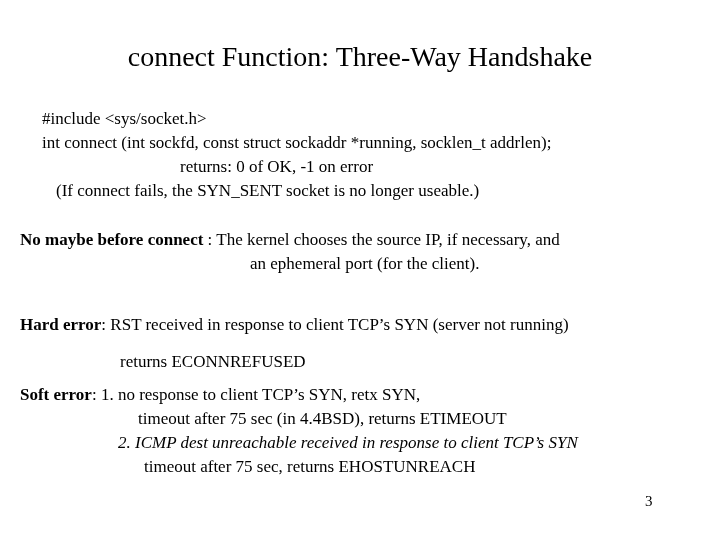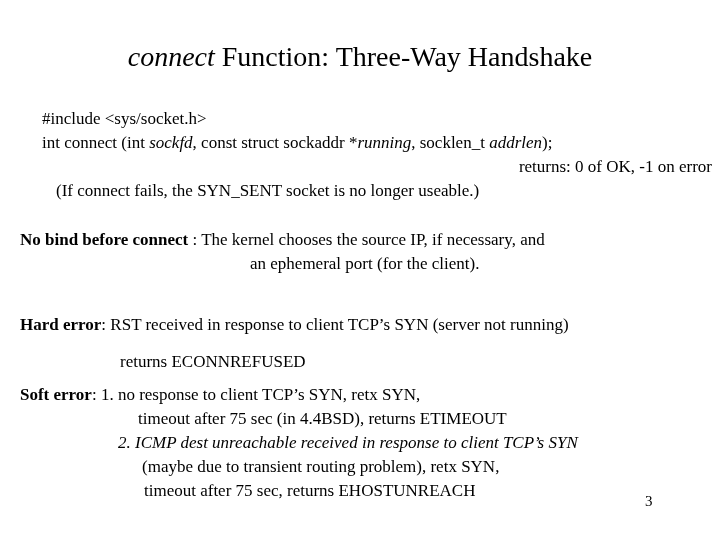--- a/index.html
+++ b/index.html
@@ -39,34 +39,34 @@
   .block {
     position: absolute;
     font-size: 17px;
     line-height: 24px;
     white-space: nowrap;
   }
   .line {
     white-space: nowrap;
   }
   b, .bold { font-weight: bold; }
-  i, .ital { font-style: italic; }
+  i, .ital { }
 
   
   #synopsis-block {
     top: 107px;
     left: 0;
     width: 720px;
   }
   #synopsis-block .line {
     padding-left: 42px;
   }
   #synopsis-block .line.center-ish {
     padding-left: 0;
-    text-align: right;
+    text-align: left;
     padding-right: 8px;
     margin-left: 180px;
   }
   #synopsis-block .line.indent-paren {
     padding-left: 56px;
   }
 
   
   #nobind-block {
     top: 228px;
@@ -121,37 +121,36 @@
     <div class="line">#include &lt;sys/socket.h&gt;</div>
     <div class="line">
       <span>int connect (int </span><span class="ital">sockfd</span><span>, const struct sockaddr *</span><span class="ital">running</span><span>, socklen_t </span><span class="ital">addrlen</span><span>);</span>
     </div>
     <div class="line center-ish">returns: 0 of OK, -1 on error</div>
     <div class="line indent-paren">(If connect fails, the SYN_SENT socket is no longer useable.)</div>
   </div>
 
   <div class="block" id="nobind-block">
     <div class="line">
-      <span class="bold">No bind before connect</span><span> : The kernel chooses the source IP, if necessary, and</span>
+      <span class="bold">No maybe before connect</span><span> : The kernel chooses the source IP, if necessary, and</span>
     </div>
     <div class="line second">an ephemeral port (for the client).</div>
   </div>
 
   <div class="block" id="hard-error-block">
     <div class="line">
       <span class="bold">Hard error</span><span>: RST received in response to client TCP’s SYN (server not running)</span>
     </div>
     <div class="line second">returns ECONNREFUSED</div>
   </div>
 
   <div class="block" id="soft-error-block">
     <div class="line">
       <span class="bold">Soft error</span><span>: 1. no response to client TCP’s SYN, retx SYN,</span>
     </div>
     <div class="line i1">timeout after 75 sec (in 4.4BSD), returns ETIMEOUT</div>
     <div class="line i2">2. ICMP dest unreachable received in response to client TCP’s SYN</div>
-    <div class="line i3">(maybe due to transient routing problem), retx SYN,</div>
     <div class="line i4">timeout after 75 sec, returns EHOSTUNREACH</div>
   </div>
 
   <div class="page-number">3</div>
 
 </div>
 
 </body></html>

